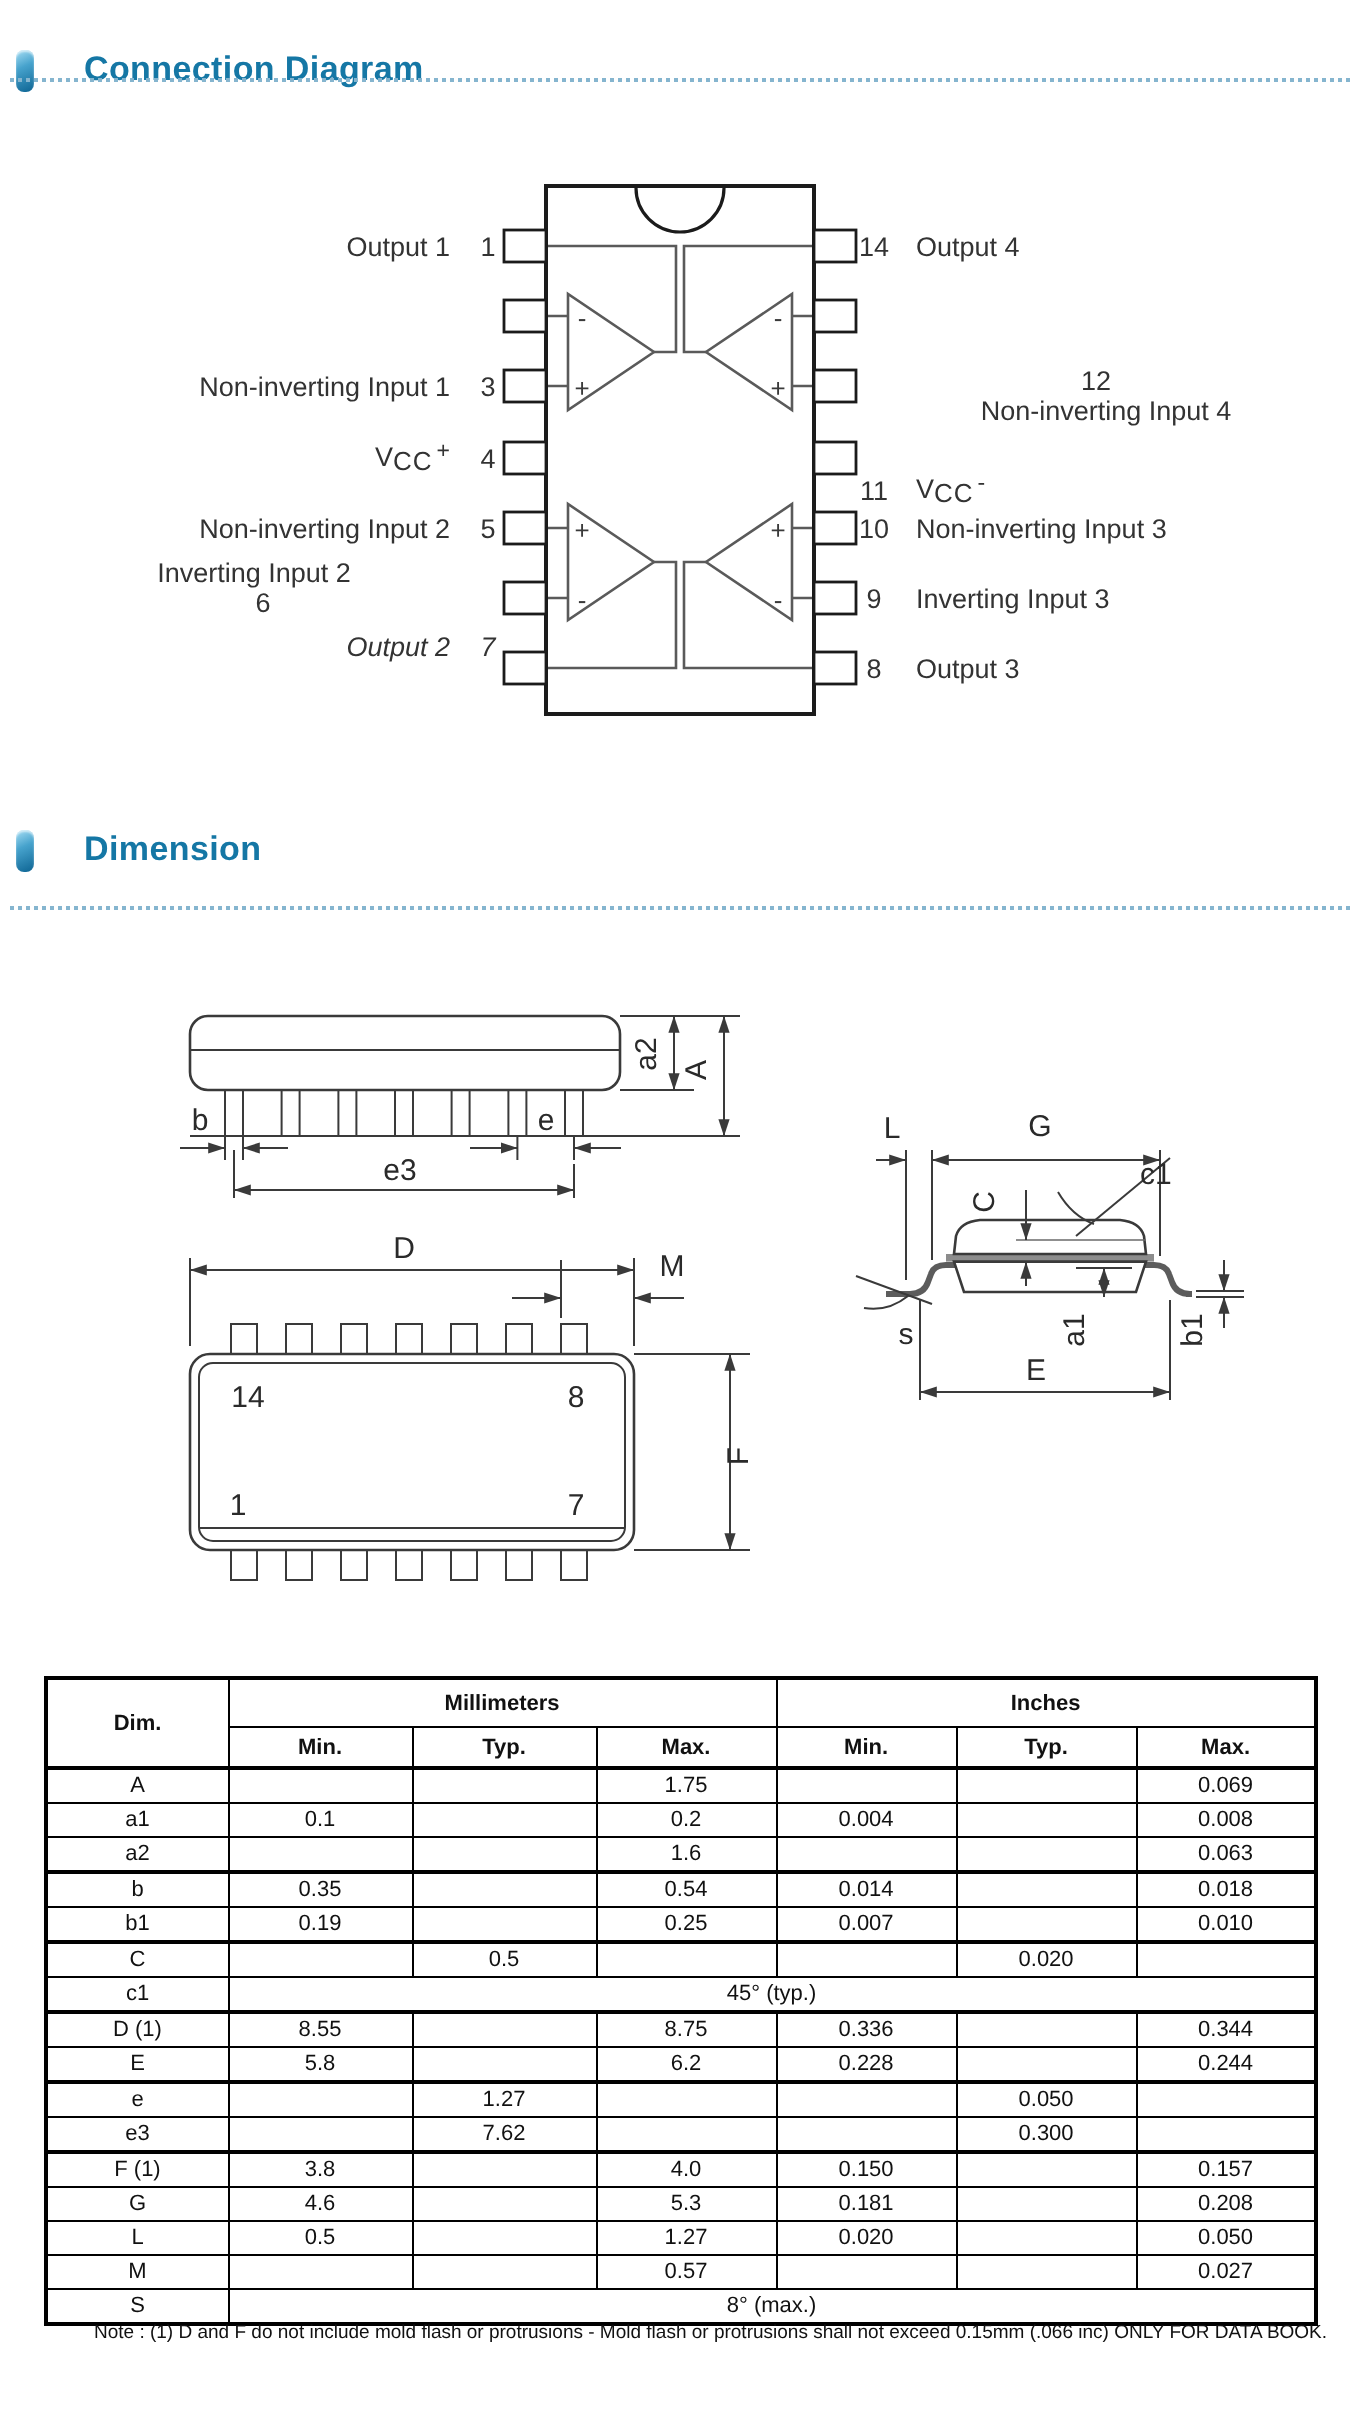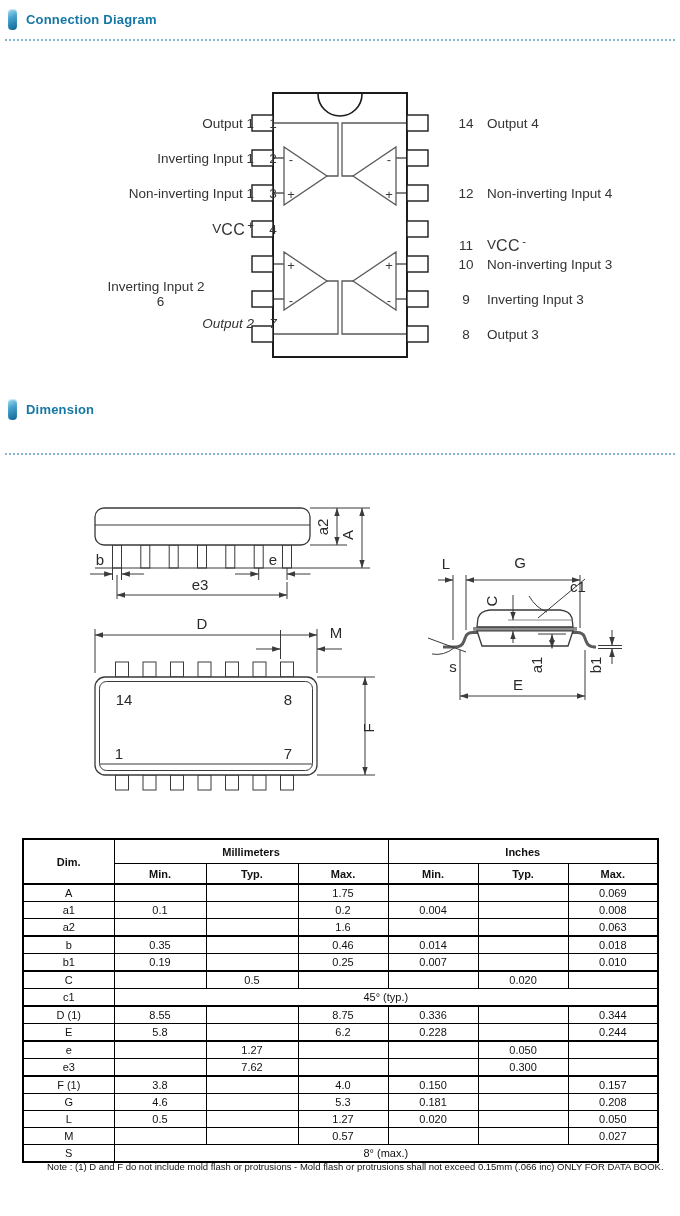--- a/index.html
+++ b/index.html
@@ -7,36 +7,36 @@
     width:680px;height:1216px;position:relative;background:#ffffff;
     font-family:"Liberation Sans","DejaVu Sans",sans-serif;color:#222;
     overflow:hidden;
   }
   .sec-header{position:absolute;display:flex;align-items:center;gap:9px;}
   #hdr1{top:9px;left:8px;}
   #hdr2{top:399px;left:8px;}
   .bullet{width:9px;height:21px;border-radius:4px;
     background:linear-gradient(155deg,#a6def4 0%,#47a3cd 40%,#0d6493 100%);
     box-shadow:inset 0 1px 1px rgba(255,255,255,.6);}
-  .sec-title{font-size:13px;font-weight:bold;color:#1577a5;margin:0;letter-spacing:.2px;}
+  .sec-title{font-size:17px;font-weight:bold;color:#1577a5;margin:16px;letter-spacing:.2px;}
   .rule{position:absolute;left:5px;width:670px;height:0;border-top:2px dotted #85b5cf;}
   #rule1{top:39px;}
   #rule2{top:453px;}
 
   
   #ic-diagram{position:absolute;left:0;top:85px;width:680px;height:295px;}
   #ic-svg{position:absolute;left:150px;top:0;}
   .pin-row{position:absolute;height:20px;display:flex;align-items:center;
-    font-size:13.5px;color:#333;white-space:nowrap;padding-left:29px;}
+    font-size:13.5px;color:#333;white-space:nowrap;}
   .pin-row.left{left:0;width:254px;justify-content:flex-end;}
   .pin-row.right{left:426px;width:254px;justify-content:flex-start;}
   .pin-num{display:inline-block;text-align:center;}
   .pin-row.left .pin-num{width:20px;margin-left:9px;}
   .pin-row.right .pin-num{width:22px;margin-right:10px;}
-  .vsub{font-size:16px;vertical-align:-2px;letter-spacing:.5px;}
+  .vsub{font-size:13px;vertical-align:-2px;letter-spacing:.5px;}
   .vsup{font-size:11.5px;vertical-align:4px;margin-left:2px;}
 
   
   .draw-svg{position:absolute;}
   #side-view{left:70px;top:487px;}
   #top-view{left:70px;top:615px;}
   #end-view{left:420px;top:550px;}
   .dline{stroke:#3a3a3a;stroke-width:1;fill:none;}
   .dbody{stroke:#3a3a3a;stroke-width:1.3;fill:#ffffff;}
   .dthin{stroke:#6a6a6a;stroke-width:.8;fill:none;}
@@ -111,45 +111,45 @@
       <text x="141" y="215">-</text>
       <text x="239" y="180">+</text>
       <text x="239" y="215">-</text>
     </g>
   </svg>
 
 <div class="pin-row left" style="top: 28px;">
       <span class="pin-label">Output 1</span>
       <span class="pin-num">1</span>
     </div>
-    <div class="pin-row left" style="top: 63px;">
-      <span class="pin-label">Inverting Input 1</span>
-      <span class="pin-num">2</span>
-    </div>
     <div class="pin-row left" style="top: 98px;">
       <span class="pin-label">Non-inverting Input 1</span>
       <span class="pin-num">3</span>
     </div>
     <div class="pin-row left" style="top: 134px;">
       <span class="pin-label">V<span class="vsub">CC</span><span class="vsup">+</span></span>
       <span class="pin-num">4</span>
     </div>
+    <div class="pin-row left" style="top: 169px;">
+      <span class="pin-label">Non-inverting Input 2</span>
+      <span class="pin-num">5</span>
+    </div>
     <div class="pin-row left" style="top: 204px; flex-direction: column;">
       <span class="pin-label">Inverting Input 2</span>
       <span class="pin-num">6</span>
     </div>
     <div class="pin-row left" style="top: 228px; font-style: italic;">
       <span class="pin-label">Output 2</span>
       <span class="pin-num">7</span>
     </div>
     <div class="pin-row right" style="top: 28px;">
       <span class="pin-num">14</span>
       <span class="pin-label">Output 4</span>
     </div>
-    <div class="pin-row right" style="top: 98px;">
+    <div class="pin-row right" style="top: 98px; flex-direction: column;">
       <span class="pin-num">12</span>
       <span class="pin-label">Non-inverting Input 4</span>
     </div>
     <div class="pin-row right" style="top: 150px;">
       <span class="pin-num">11</span>
       <span class="pin-label">V<span class="vsub">CC</span><span class="vsup">-</span></span>
     </div>
     <div class="pin-row right" style="top: 169px;">
       <span class="pin-num">10</span>
       <span class="pin-label">Non-inverting Input 3</span>
@@ -362,21 +362,21 @@
           <td></td>
           <td>1.6</td>
           <td></td>
           <td></td>
           <td>0.063</td>
         </tr>
         <tr class="grp">
           <td>b</td>
           <td>0.35</td>
           <td></td>
-          <td>0.46</td>
+          <td>0.54</td>
           <td>0.014</td>
           <td></td>
           <td>0.018</td>
         </tr>
         <tr>
           <td>b1</td>
           <td>0.19</td>
           <td></td>
           <td>0.25</td>
           <td>0.007</td>

